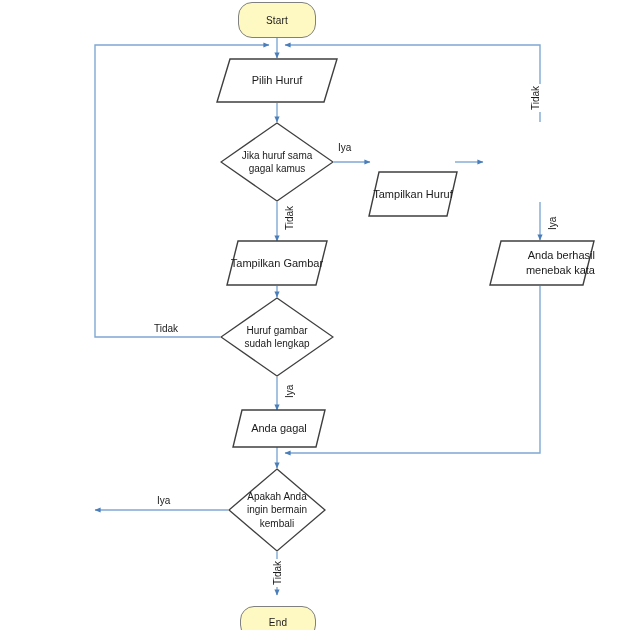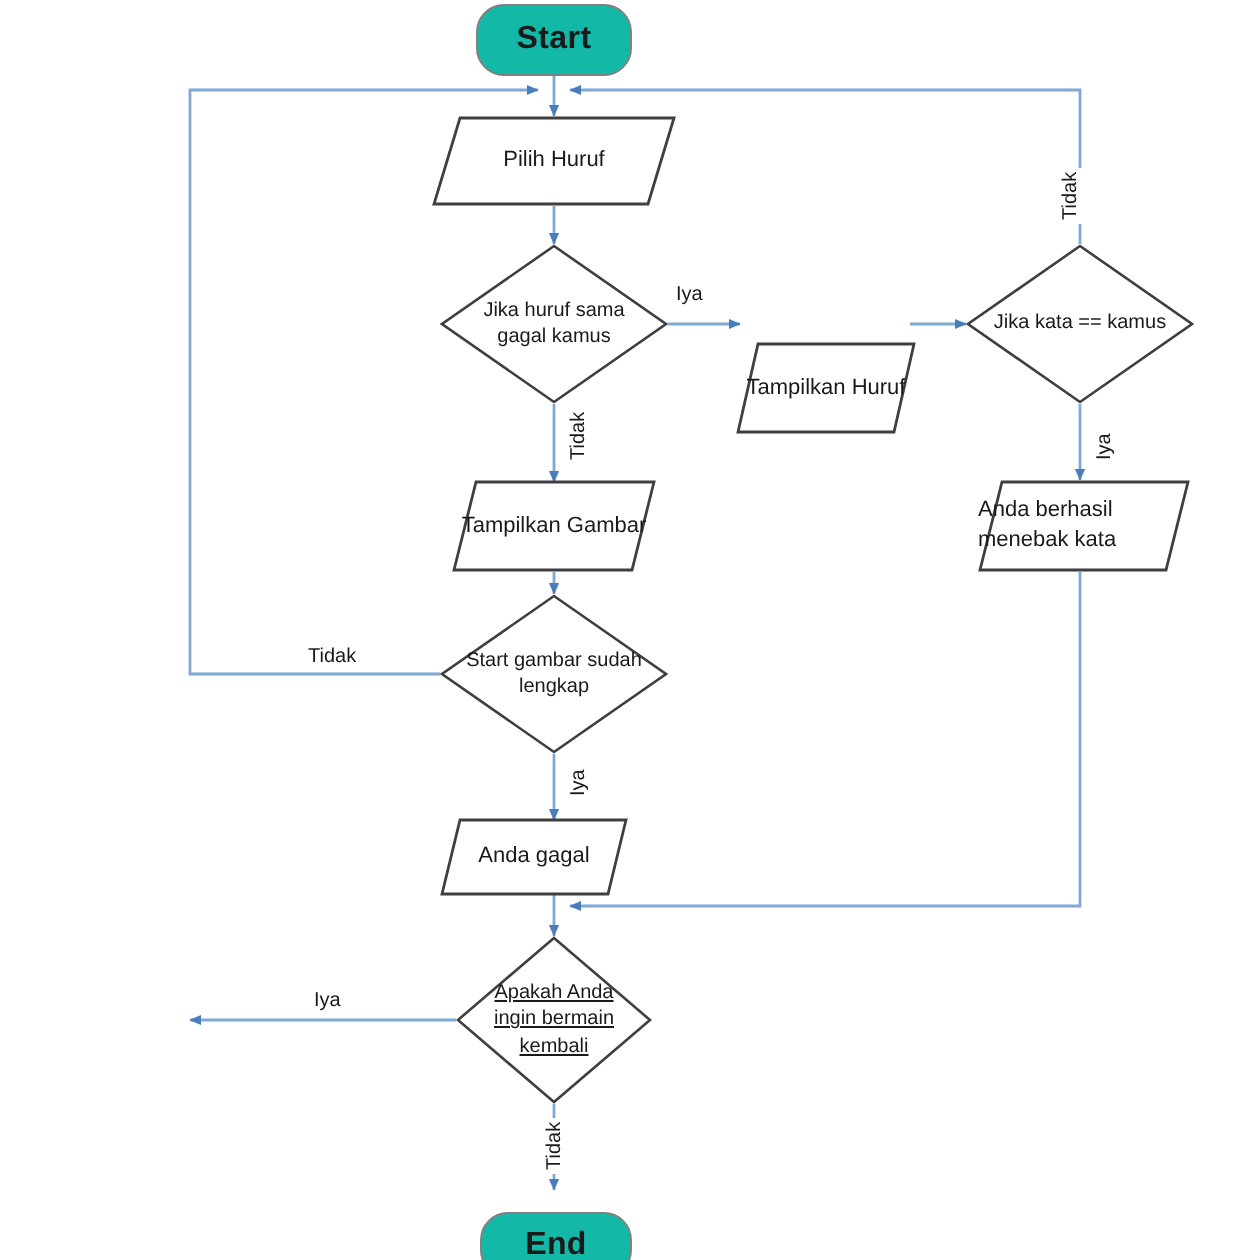--- a/index.html
+++ b/index.html
@@ -32,41 +32,41 @@
     box-sizing: border-box;
     display: flex;
     align-items: center;
     justify-content: center;
     text-align: center;
     color: #1a1a1a;
   }
   .terminator {
     border: 1.6px solid #808080;
     border-radius: 14px;
-    background: #14b8a6;
-    font-weight: bold;
-    font-size: 16px;
+    background: #fef9c3;
+    font-weight: normal;
+    font-size: 10px;
     letter-spacing: 0.2px;
   }
   .io-wrap {
     position: absolute;
   }
   .io-wrap .io-shape {
     position: absolute;
     left: 0; top: 0;
     width: 100%; height: 100%;
   }
   .io-wrap .io-label {
     position: absolute;
     left: 0; top: 0;
     width: 100%; height: 100%;
     display: flex;
     align-items: center;
     justify-content: center;
-    text-align: left;
+    text-align: right;
     font-size: 11px;
     line-height: 15px;
     color: #1a1a1a;
   }
   .dia-wrap {
     position: absolute;
   }
   .dia-wrap .dia-shape {
     position: absolute;
     left: 0; top: 0;
@@ -161,60 +161,54 @@
     <div class="dia-label">Jika huruf sama gagal kamus</div>
   </div>
 
   <div class="io-wrap" style="left:368px; top:139px; width:90px; height:46px;margin-top:32px;">
     <svg class="io-shape" viewBox="0 0 90 46" preserveAspectRatio="none">
       <polygon points="11,1 89,1 79,45 1,45" fill="#ffffff" stroke="#3f3f3f" stroke-width="1.4"></polygon>
     </svg>
     <div class="io-label">Tampilkan Huruf</div>
   </div>
 
-  <div class="dia-wrap" style="left:483px; top:122px; width:114px; height:80px;">
-    <svg class="dia-shape" viewBox="0 0 114 80" preserveAspectRatio="none">
-      <polygon points="57,1 113,40 57,79 1,40" fill="#ffffff" stroke="#3f3f3f" stroke-width="1.3"></polygon>
-    </svg>
-    <div class="dia-label">Jika kata == kamus</div>
-  </div>
 
   <div class="io-wrap" style="left:489px; top:240px; width:106px; height:46px;">
     <svg class="io-shape" viewBox="0 0 106 46" preserveAspectRatio="none">
       <polygon points="12,1 105,1 94,45 1,45" fill="#ffffff" stroke="#3f3f3f" stroke-width="1.4"></polygon>
     </svg>
     <div class="io-label">Anda berhasil menebak kata</div>
   </div>
 
   <div class="io-wrap" style="left:226px; top:240px; width:102px; height:46px;">
     <svg class="io-shape" viewBox="0 0 102 46" preserveAspectRatio="none">
       <polygon points="12,1 101,1 90,45 1,45" fill="#ffffff" stroke="#3f3f3f" stroke-width="1.4"></polygon>
     </svg>
     <div class="io-label">Tampilkan Gambar</div>
   </div>
 
   <div class="dia-wrap" style="left:220px; top:297px; width:114px; height:80px;">
     <svg class="dia-shape" viewBox="0 0 114 80" preserveAspectRatio="none">
       <polygon points="57,1 113,40 57,79 1,40" fill="#ffffff" stroke="#3f3f3f" stroke-width="1.3"></polygon>
     </svg>
-    <div class="dia-label">Start gambar sudah lengkap</div>
-  </div>
-
-  <div class="io-wrap" style="left:220px; top:409px; width:94px; height:39px;">
+    <div class="dia-label">Huruf gambar sudah lengkap</div>
+  </div>
+
+  <div class="io-wrap" style="left:232px; top:409px; width:94px; height:39px;">
     <svg class="io-shape" viewBox="0 0 94 39" preserveAspectRatio="none">
       <polygon points="10,1 93,1 84,38 1,38" fill="#ffffff" stroke="#3f3f3f" stroke-width="1.4"></polygon>
     </svg>
     <div class="io-label">Anda gagal</div>
   </div>
 
   <div class="dia-wrap" style="left:228px; top:468px; width:98px; height:84px;">
     <svg class="dia-shape" viewBox="0 0 98 84" preserveAspectRatio="none">
       <polygon points="49,1 97,42 49,83 1,42" fill="#ffffff" stroke="#3f3f3f" stroke-width="1.3"></polygon>
     </svg>
-    <div class="dia-label" style="padding:0 8px;text-decoration:underline;">Apakah Anda ingin bermain kembali</div>
+    <div class="dia-label" style="padding:0 8px;">Apakah Anda ingin bermain kembali</div>
   </div>
 
   <div class="node terminator" style="left:240px; top:595px; width:76px; height:33px;margin-top:11px;">End</div>
 
   <div class="edge-label" style="left:336px; top:142px;">Iya</div>
 
   <div class="edge-label vert" style="left:284px; top:232px;">Tidak</div>
 
   <div class="edge-label vert" style="left:530px; top:112px;">Tidak</div>
 

